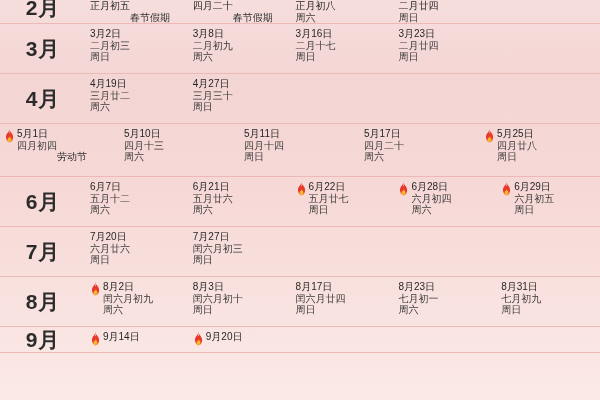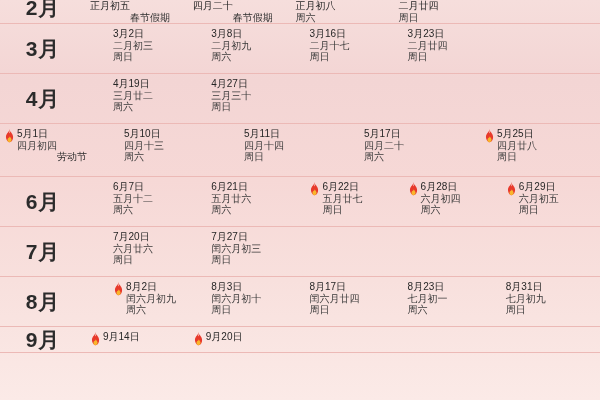--- a/index.html
+++ b/index.html
@@ -85,21 +85,21 @@
     height: 24px;
     line-height: 16px;
   }
   .clip-row .entry {
     padding-top: 0;
   }
   .bottom-row {
     height: 26px;
     overflow: hidden;
   }
-  .h50 { height: 50px; gap: 23px; }
+  .h50 { height: 50px; }
   .h53 { height: 53px; }
 </style>
 </head>
 <body>
 
 <div class="sheet">
 
   <div class="row clip-row">
     <div class="month-cell">2月</div>
     <div class="entries">

